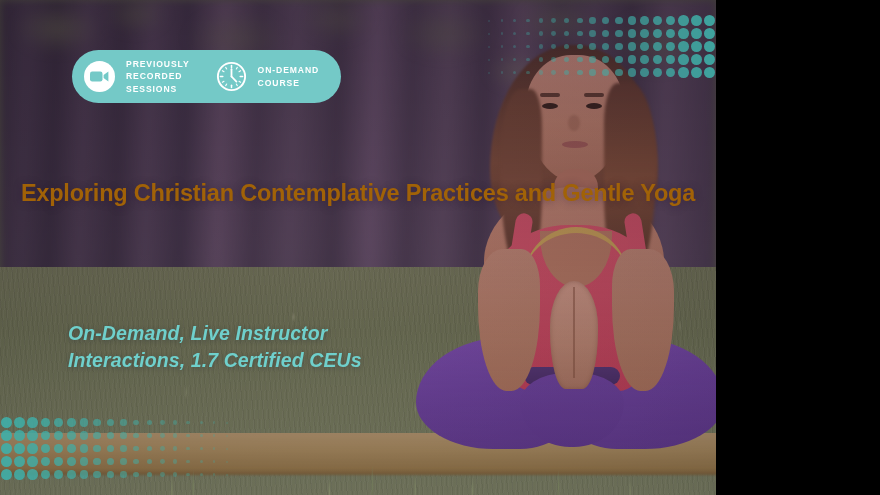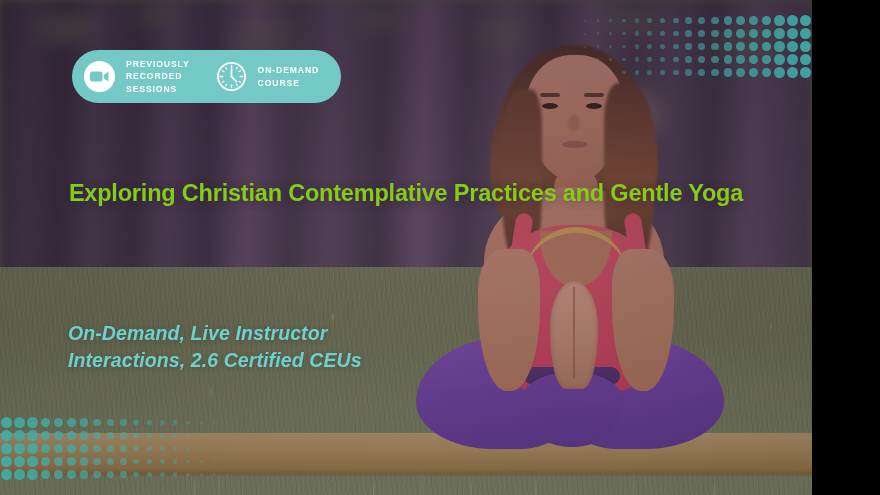--- a/index.html
+++ b/index.html
@@ -2,21 +2,21 @@
 <html><head>
 <meta charset="utf-8">
 <title>Pray with Your Whole Body</title>
 <style>
   * { margin:0; padding:0; box-sizing:border-box; }
   html,body { width:880px; height:495px; overflow:hidden; background:#000; }
   body { font-family:"Liberation Sans", sans-serif; }
 
   .banner {
     position:relative;
-    width:812px; height:495px;
+    width:716px; height:495px;
     overflow:hidden;
   }
 
   
   .photo { position:absolute; inset:0; overflow:hidden; background:#5d6a4a; }
 
   
   .grass {
     position:absolute; left:0; right:0; bottom:0; height:46%;
     background:
@@ -248,21 +248,21 @@
 
   
   .head{ position:absolute; left:0; right:0; top:168px; text-align:center; }
   .h1{
     color:#fff; font-weight:bold; font-size:37px; line-height:1.06;
     letter-spacing:-.3px;
     text-shadow:0 1px 9px rgba(40,20,50,.45);
   }
   .h2{
     margin-top:12px;
-    color:#84cc16; font-weight:bold; font-size:23.5px; line-height:1.12;
+    color:#a16207; font-weight:bold; font-size:23.5px; line-height:1.12;
     letter-spacing:-.2px;
     text-shadow:0 1px 8px rgba(40,20,50,.45);
   }
 
   
   .ceu{
     position:absolute; left:68px; top:320px;
     color:#6fd0cc; font-weight:bold; font-style:italic;
     font-size:19.5px; line-height:1.36; white-space:pre-line;
     letter-spacing:.1px;
@@ -572,16 +572,16 @@
       <span class="pill-label">ON-DEMAND
 COURSE</span>
     </div>
   </div>
 
   <div class="head">
     <div class="h2">Exploring Christian Contemplative Practices and Gentle Yoga</div>
   </div>
 
   <div class="ceu">On-Demand, Live Instructor
-Interactions, 2.6 Certified CEUs</div>
+Interactions, 1.7 Certified CEUs</div>
 
 
 </div>
 
 </body></html>

